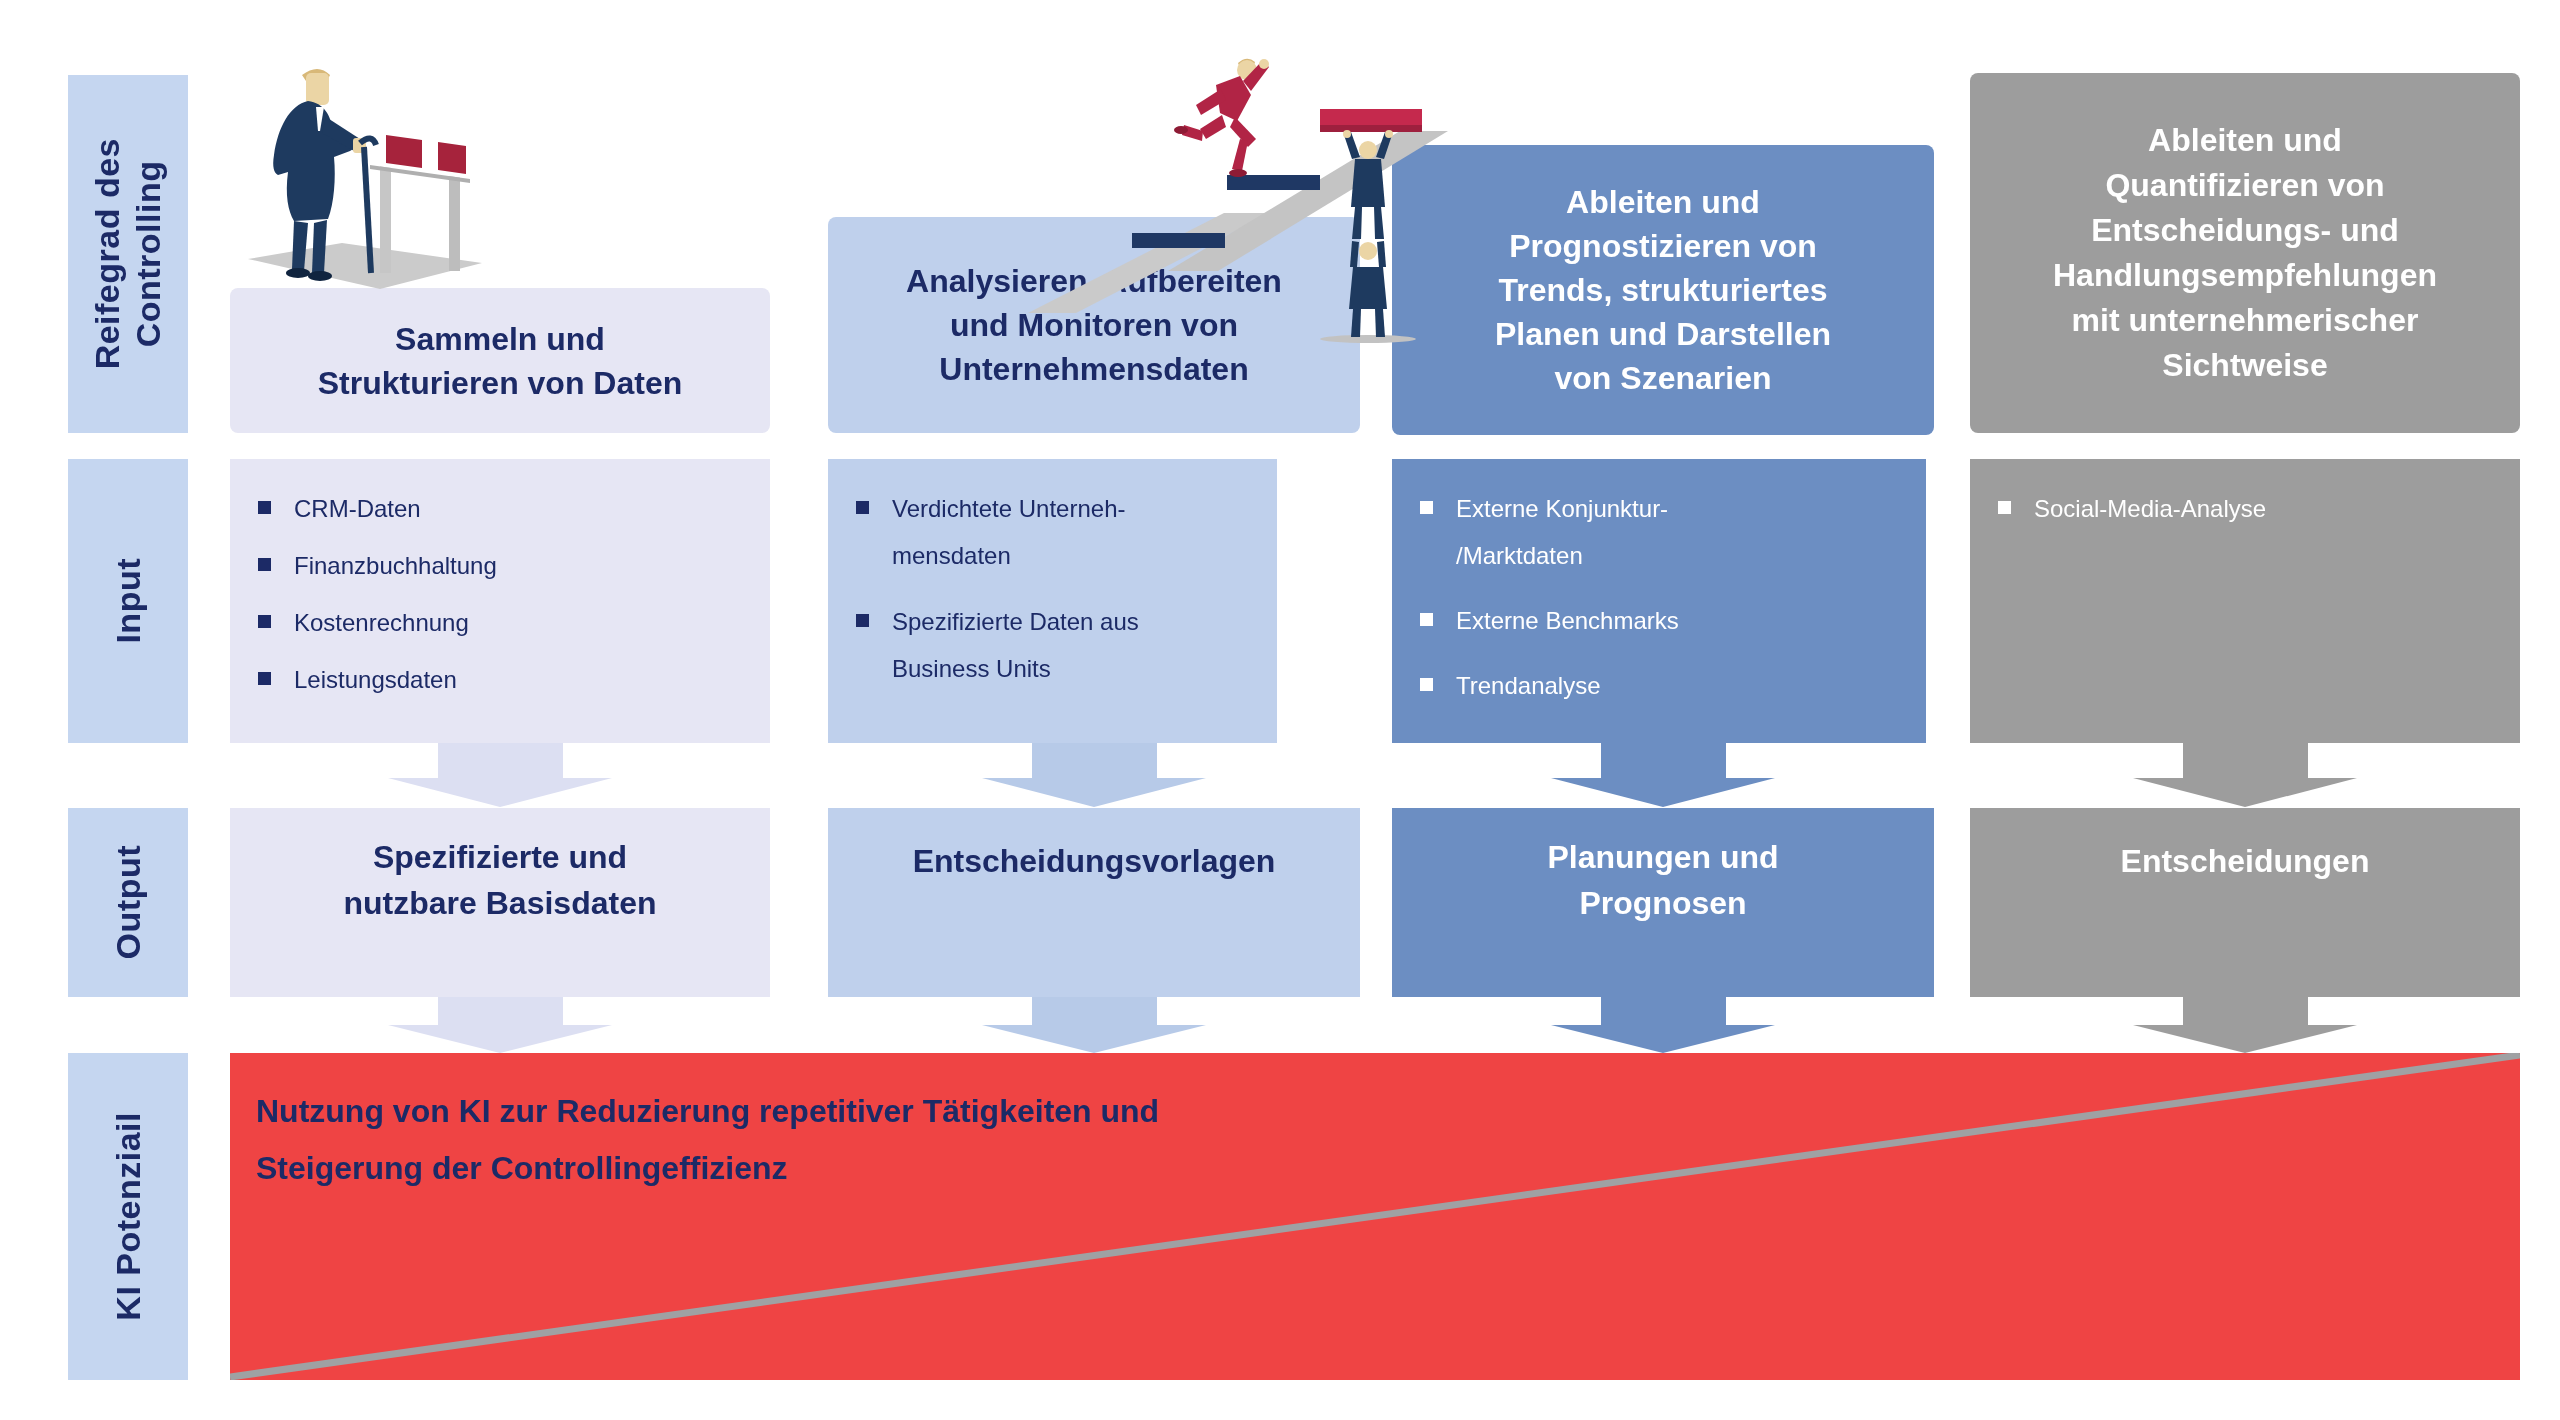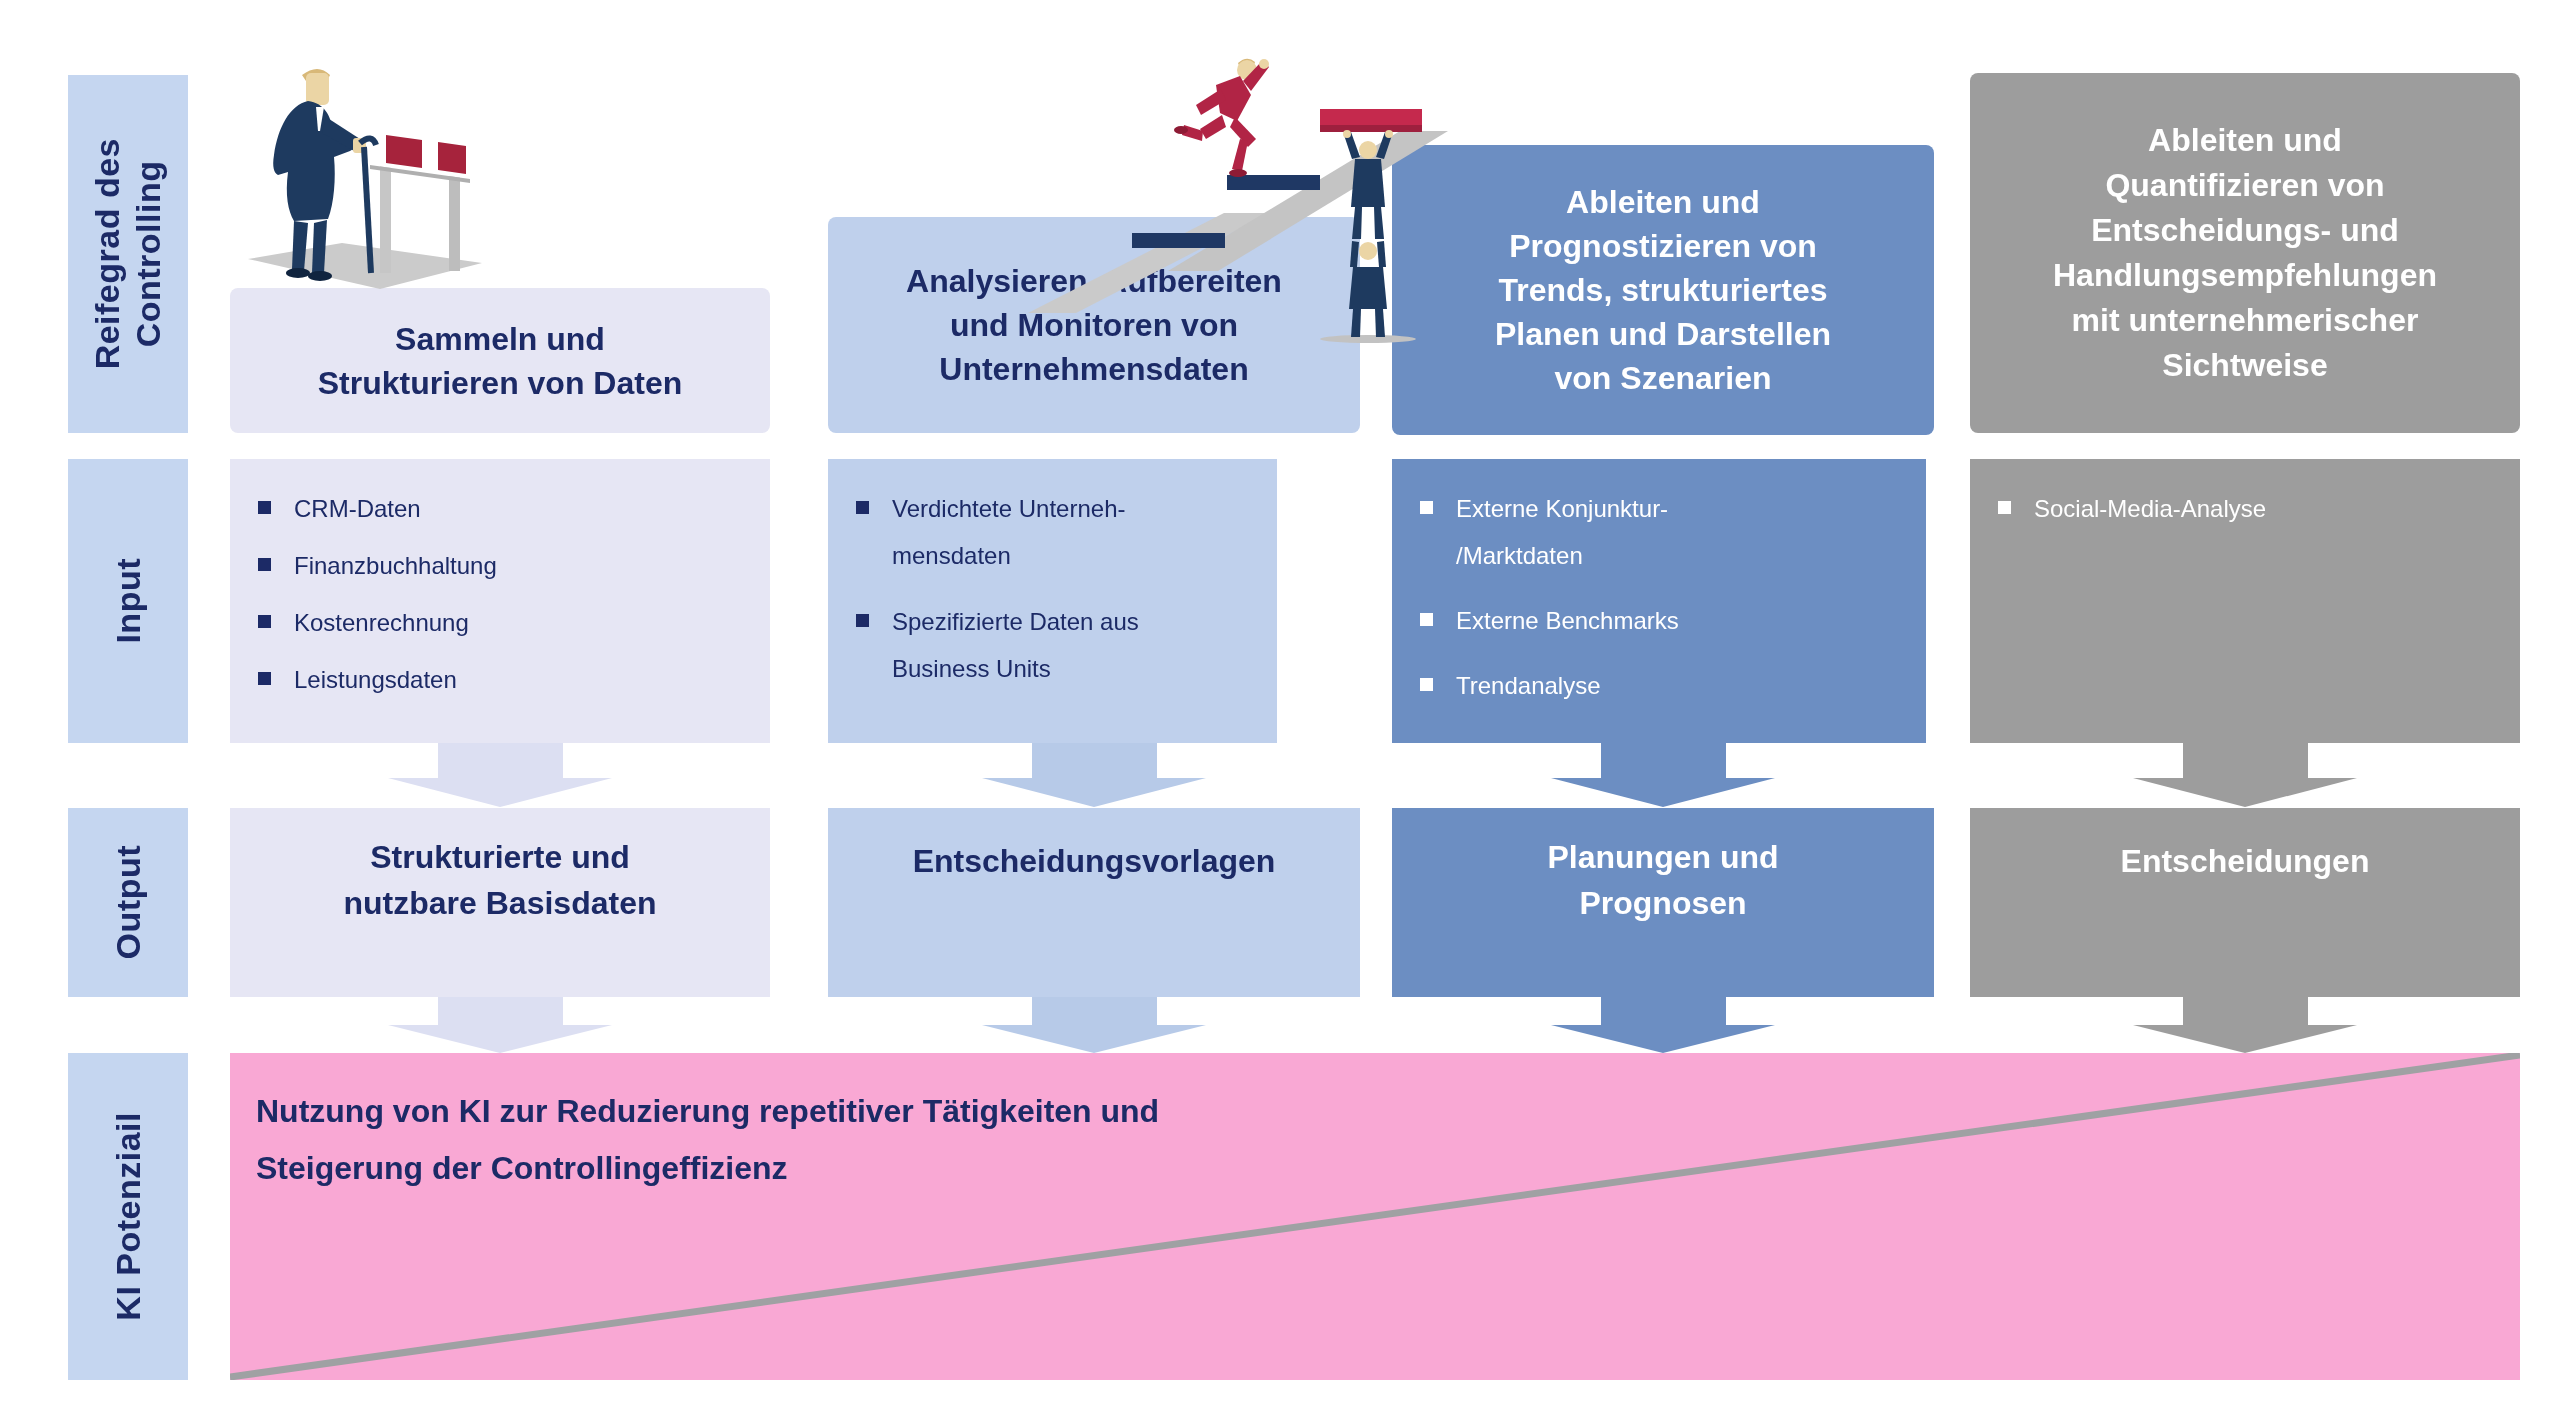--- a/index.html
+++ b/index.html
@@ -32,21 +32,21 @@
   .pt26{padding-top:26px}.pt30{padding-top:30px}
   
   .arrow{position:absolute;display:flex;flex-direction:column;align-items:center;width:224px;}
   .arrow .stem{width:125px;height:35px;background:var(--ac);}
   .arrow .head{width:0;height:0;border-left:112px solid transparent;
                border-right:112px solid transparent;border-top:29px solid var(--ac);}
   .arrow.r2 .stem{height:28px}
   .arrow.r2 .head{border-top-width:28px}
   .ar1{--ac:#DCDFF2}.ar2{--ac:#B7CAE8}.ar3{--ac:#6C8EC2}.ar4{--ac:#9D9D9D}
   
-  .ki{position:absolute;left:230px;top:1053px;width:2290px;height:327px;background:#f9a8d4;}
+  .ki{position:absolute;left:230px;top:1053px;width:2290px;height:327px;background:#ef4444;}
   .ki svg{position:absolute;left:0;top:0;}
   .kit{position:absolute;font-weight:bold;font-size:32px;color:#1C2A66;line-height:57px;white-space:pre-line;}
   .illus{position:absolute;}
 </style>
 </head>
 <body>
 
 <div class="stage">
 
   <div class="lbl" style="top:75px;height:358px">
@@ -78,21 +78,21 @@
       <li><span class="sq sq-n"></span><span>CRM-Daten</span></li>
       <li><span class="sq sq-n"></span><span>Finanzbuchhaltung</span></li>
       <li><span class="sq sq-n"></span><span>Kostenrechnung</span></li>
       <li><span class="sq sq-n"></span><span>Leistungsdaten</span></li>
     </ul>
   </div>
   <div class="arrow ar1" style="left:388px;top:743px">
     <div class="stem"></div>
       <div class="head"></div>
   </div>
-  <div class="box out f1 tn pt26" style="left:230px;top:808px;width:540px;height:189px">Strukturierte und
+  <div class="box out f1 tn pt26" style="left:230px;top:808px;width:540px;height:189px">Spezifizierte und
 nutzbare Basisdaten</div>
   <div class="arrow ar1 r2" style="left:388px;top:997px">
     <div class="stem"></div>
       <div class="head"></div>
   </div>
 
   <div class="box hdr f2 tn" style="left:828px;top:217px;width:532px;height:216px">Analysieren, Aufbereiten
 und Monitoren von
 Unternehmensdaten</div>
   <div class="box inp g18 f2 tn" style="left:828px;top:459px;width:449px;height:284px">

